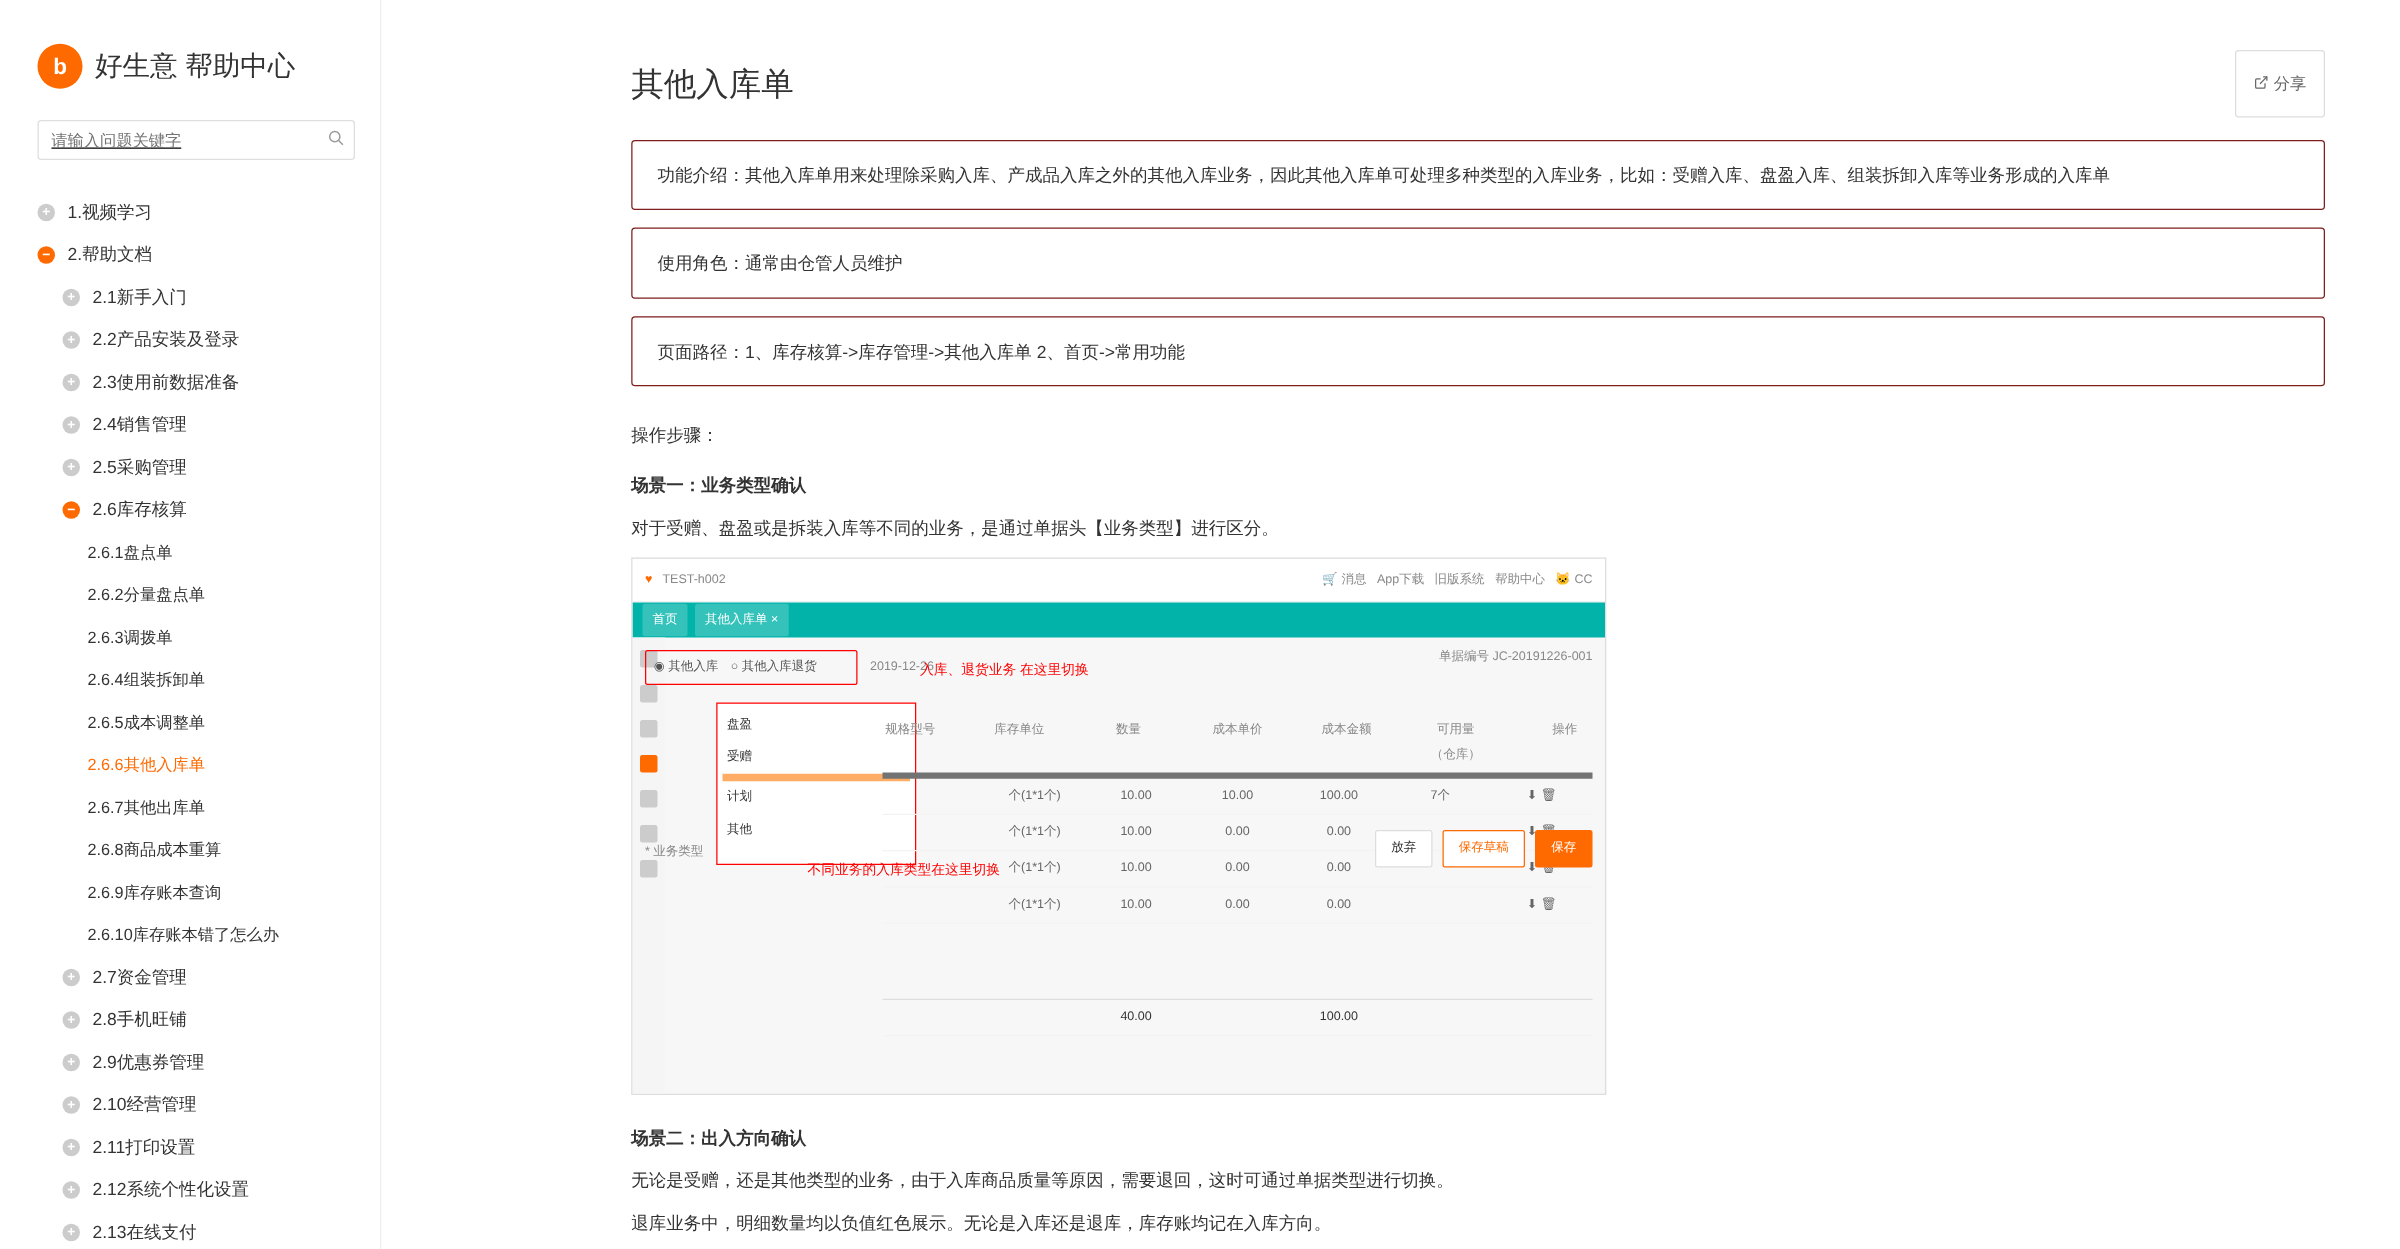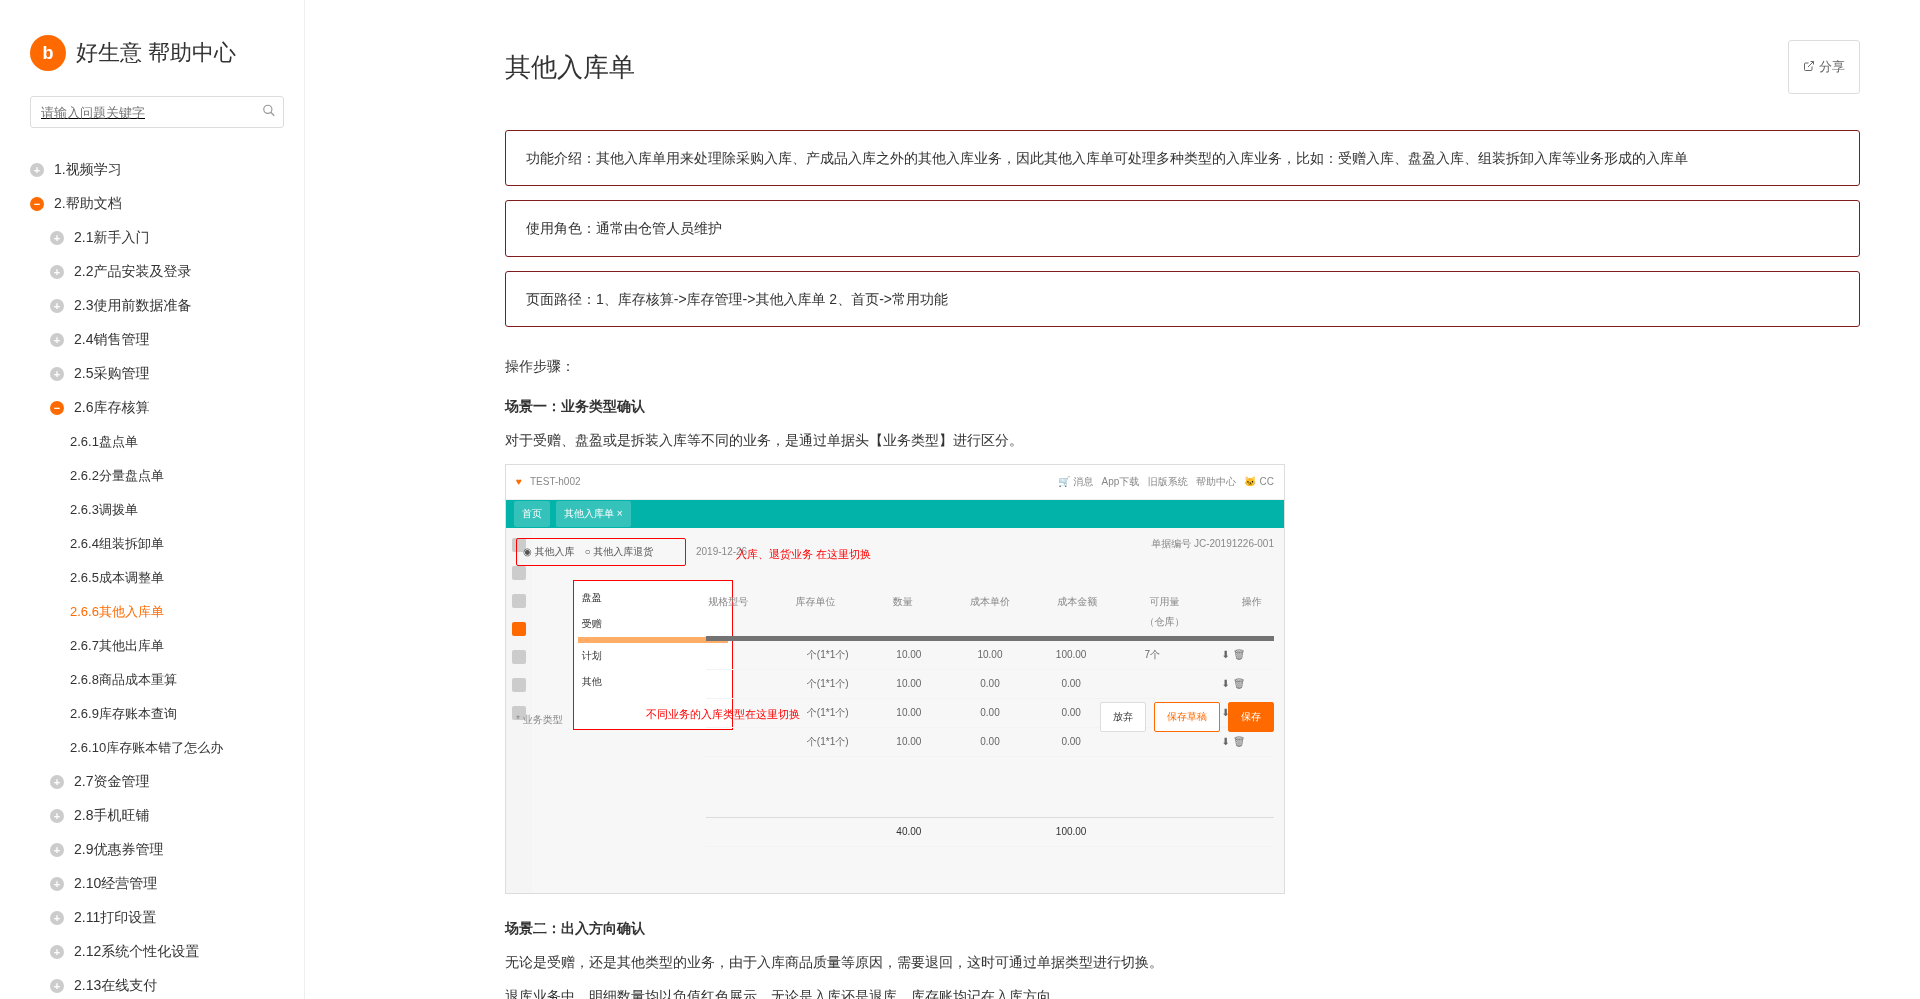--- a/index.html
+++ b/index.html
@@ -15,37 +15,37 @@
 .nav { list-style: none; }
 .nav li { padding: 8px 0; cursor: pointer; color: #333; display: flex; align-items: center; }
 .nav li.sub { padding-left: 20px; }
 .nav li.sub2 { padding-left: 40px; font-size: 13px; }
 .nav li.active { color: #ff6a00; }
 .nav-icon { width: 14px; height: 14px; border-radius: 50%; background: #ccc; margin-right: 10px; display: inline-flex; align-items: center; justify-content: center; color: #fff; font-size: 11px; font-weight: bold; flex-shrink: 0; }
 .nav-icon.minus { background: #ff6a00; }
 .nav-icon.minus::before { content: "−"; }
 .nav-icon.plus::before { content: "+"; }
 .main { flex: 1; padding: 40px 60px 40px 200px; overflow-y: auto; }
-.title-row { display: flex; justify-content: space-between; align-items: center; margin-bottom: 36px; }
+.title-row { display: flex; justify-content: space-between; align-items: center; margin-bottom: 18px; }
 .page-title { font-size: 26px; font-weight: 500; }
 .share-btn { border: 1px solid #ddd; background: #fff; padding: 17px 14px; border-radius: 3px; cursor: pointer; font-size: 13px; color: #666; display: flex; align-items: center; gap: 4px; }
 .info-box { border: 1px solid #7f1d1d; border-radius: 3px; padding: 16px 20px; margin-bottom: 14px; font-size: 14px; color: #333; line-height: 1.6; }
 .info-label { font-weight: 500; }
 .content-section { margin-top: 25px; line-height: 2; }
 .content-section p { margin-bottom: 6px; }
 .step-title { font-weight: 500; margin-bottom: 8px; }
 .scene-title { font-weight: 600; margin-top: 12px; margin-bottom: 6px; }
 .screenshot-placeholder { width: 780px; max-width: 100%; height: 430px; border: 1px solid #ddd; background: #f7f7f7; margin: 10px 0 20px 0; position: relative; overflow: hidden; }
 .sp-topbar { height: 35px; background: #fff; border-bottom: 1px solid #eee; display: flex; align-items: center; padding: 0 10px; font-size: 10px; color: #888; }
 .sp-tabs { height: 28px; background: #02b3aa; display: flex; align-items: center; padding: 0 8px; gap: 6px; font-size: 10px; color: #fff; }
 .sp-tab { background: rgba(255,255,255,0.2); padding: 3px 8px; border-radius: 2px; }
 .sp-body { padding: 10px; position: relative; }
 .sp-radio-row { display: flex; gap: 10px; font-size: 10px; color: #555; border: 1px solid #f00; padding: 3px 6px; width: 170px; border-radius: 2px; }
 .sp-annotation { color: #f00; font-size: 11px; position: absolute; }
-.sp-dropdown { border: 1px solid #f00; width: 160px; height: 150px; margin-top: 8px; background: #fff; font-size: 10px; padding: 4px; }
+.sp-dropdown { border: 1px solid #f00; width: 160px; height: 130px; margin-top: 8px; background: #fff; font-size: 10px; padding: 4px; }
 .sp-dd-item { padding: 3px 4px; }
 .sp-dd-item.sel { background: #ffad66; color: #fff; }
 .sp-table { position: absolute; left: 200px; top: 60px; right: 10px; font-size: 10px; }
 .sp-th { display: flex; color: #888; border-bottom: 5px solid #737373; padding: 4px 0; gap: 43px; }
 .sp-th span, .sp-tr span { flex: 1; text-align: center; }
 .sp-tr { display: flex; padding: 4px 0; border-bottom: 1px solid #f3f3f3; color: #666; }
 .sp-footer { position: absolute; bottom: 8px; right: 10px; display: flex; gap: 8px; }
 .sp-btn { font-size: 10px; padding: 4px 12px; border: 1px solid #ddd; background: #fff; border-radius: 2px; }
 .sp-btn.primary { background: #ff6a00; color: #fff; border-color: #ff6a00; }
 .sp-btn.outline { color: #ff6a00; border-color: #ff6a00; text-align: center; }

